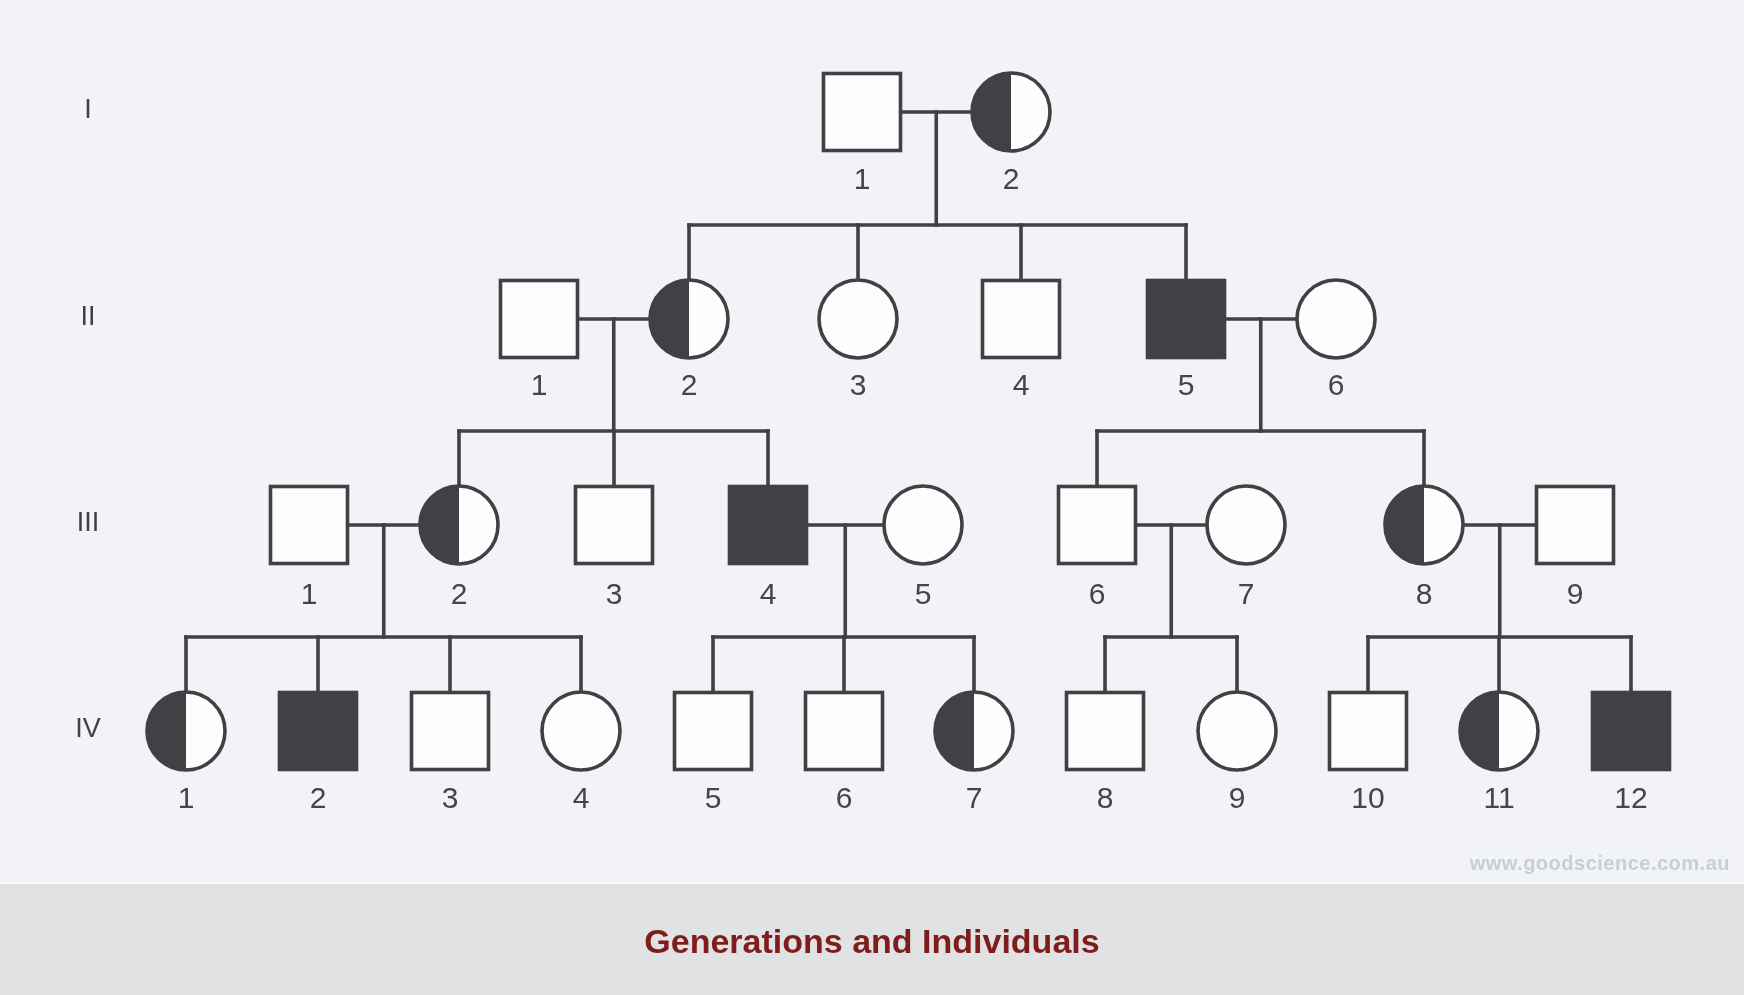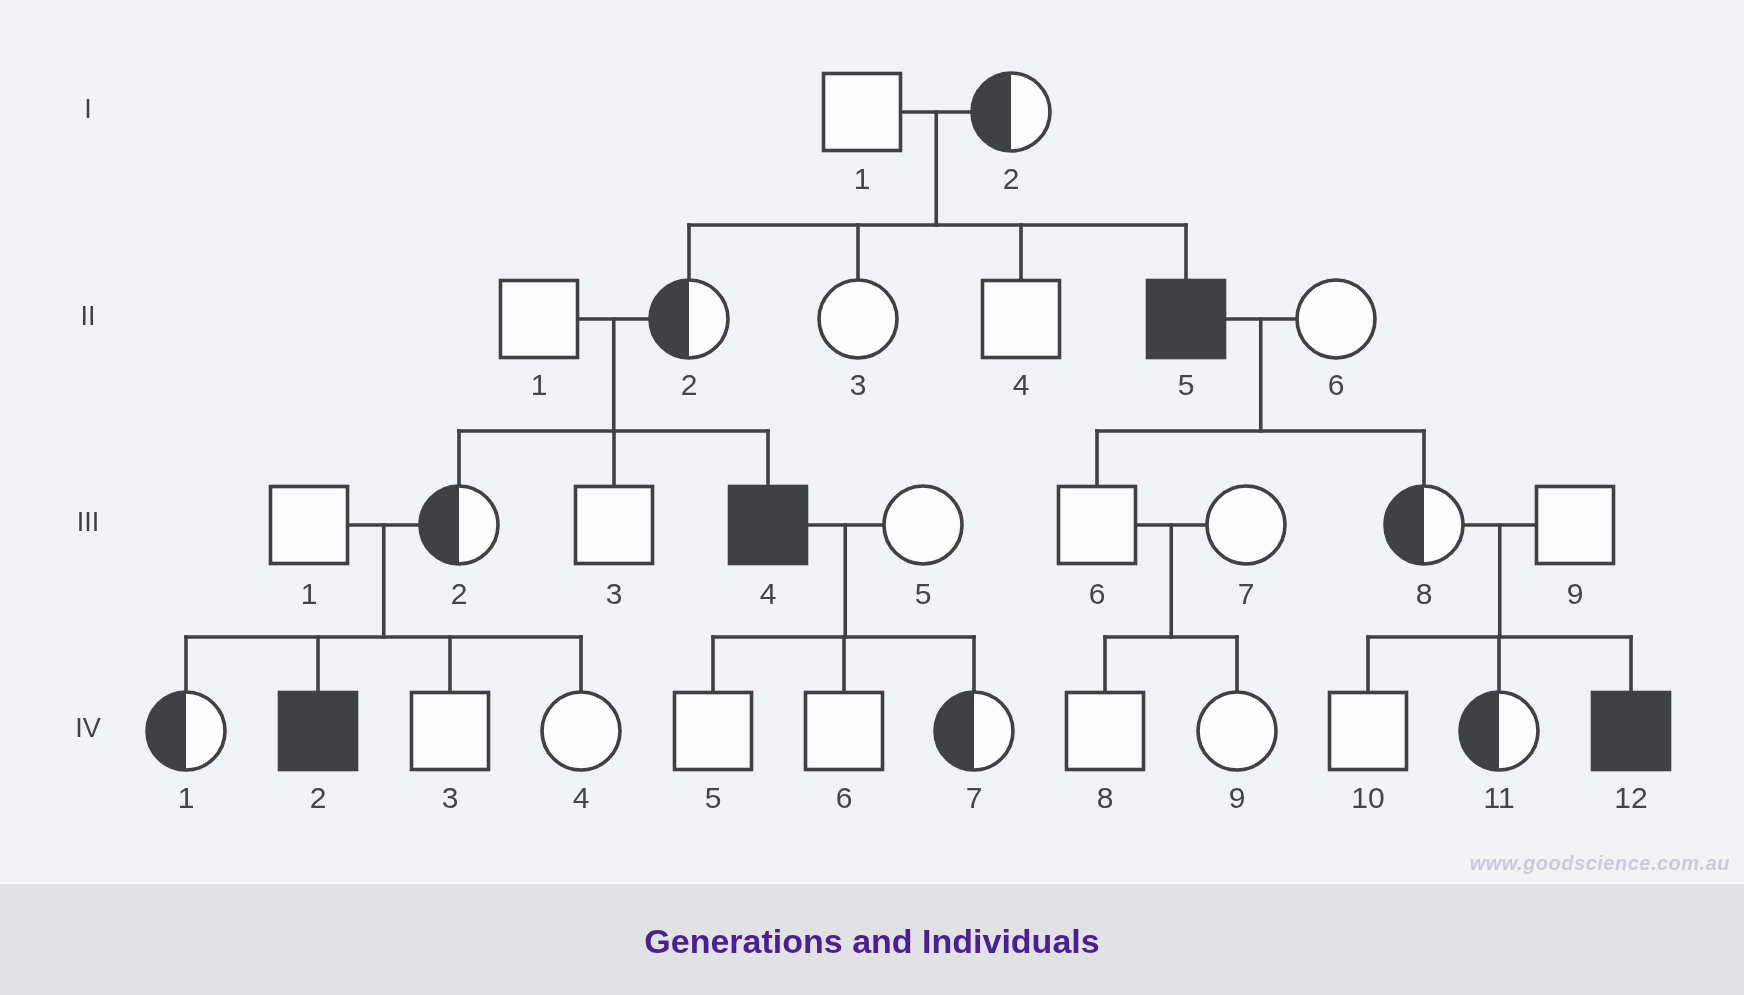--- a/index.html
+++ b/index.html
@@ -206,18 +206,18 @@
         </g>
       </g>
       <g>
         <text x="88" y="109" text-anchor="middle" dominant-baseline="central" fill="#3f4144" font-size="27">I</text>
         <text x="88" y="316" text-anchor="middle" dominant-baseline="central" fill="#3f4144" font-size="27">II</text>
         <text x="88" y="522" text-anchor="middle" dominant-baseline="central" fill="#3f4144" font-size="27">III</text>
         <text x="88" y="728" text-anchor="middle" dominant-baseline="central" fill="#3f4144" font-size="27">IV</text>
       </g>
     </svg>
 
-  <div id="watermark" style="color: rgb(199, 205, 218); font-style: italic;">www.goodscience.com.au</div>
+  <div id="watermark" style="color: rgb(199, 205, 218);">www.goodscience.com.au</div>
 
   <div id="footer-bar" style="background: rgb(225, 226, 228);">
-    <div id="chart-title" style="color: #4c1d95;">Generations and Individuals</div>
+    <div id="chart-title" style="color: #7f1d1d;">Generations and Individuals</div>
   </div>
 </div>
 
 </body></html>

